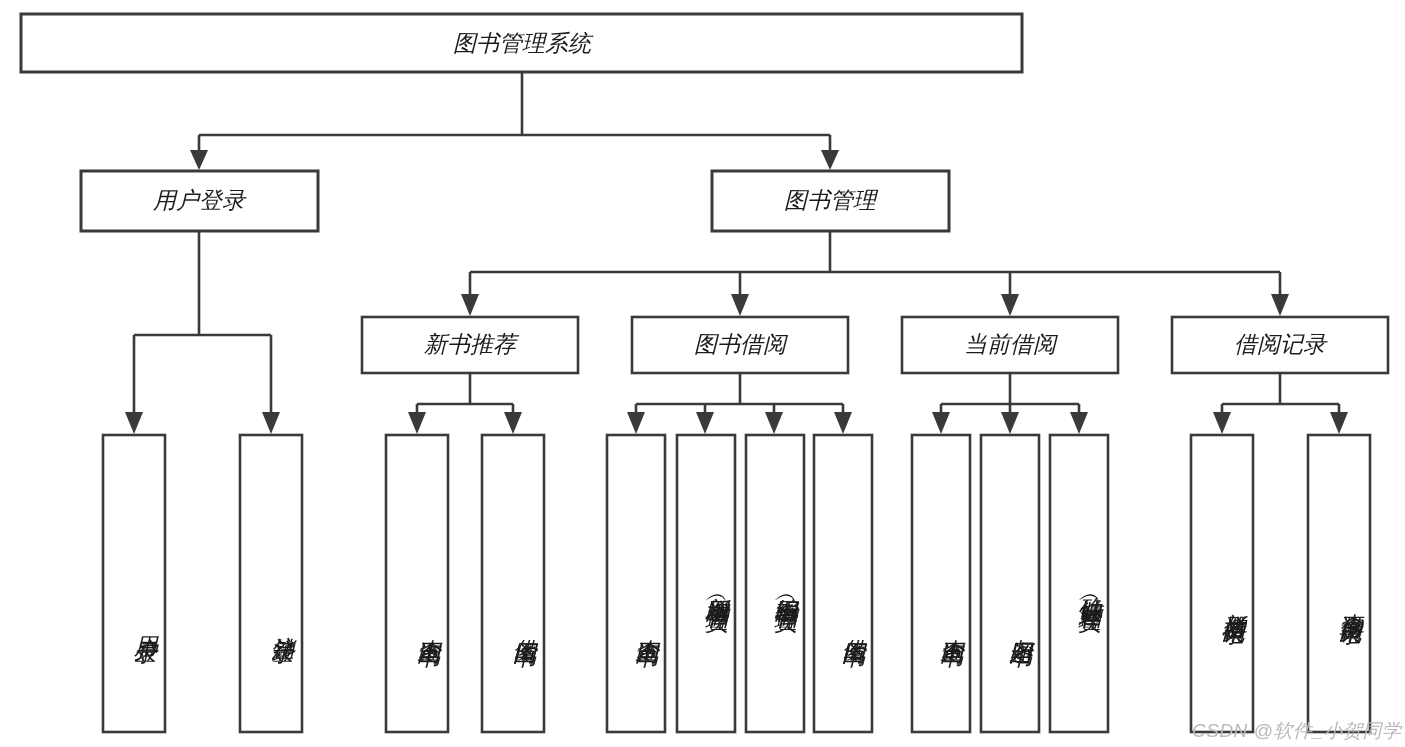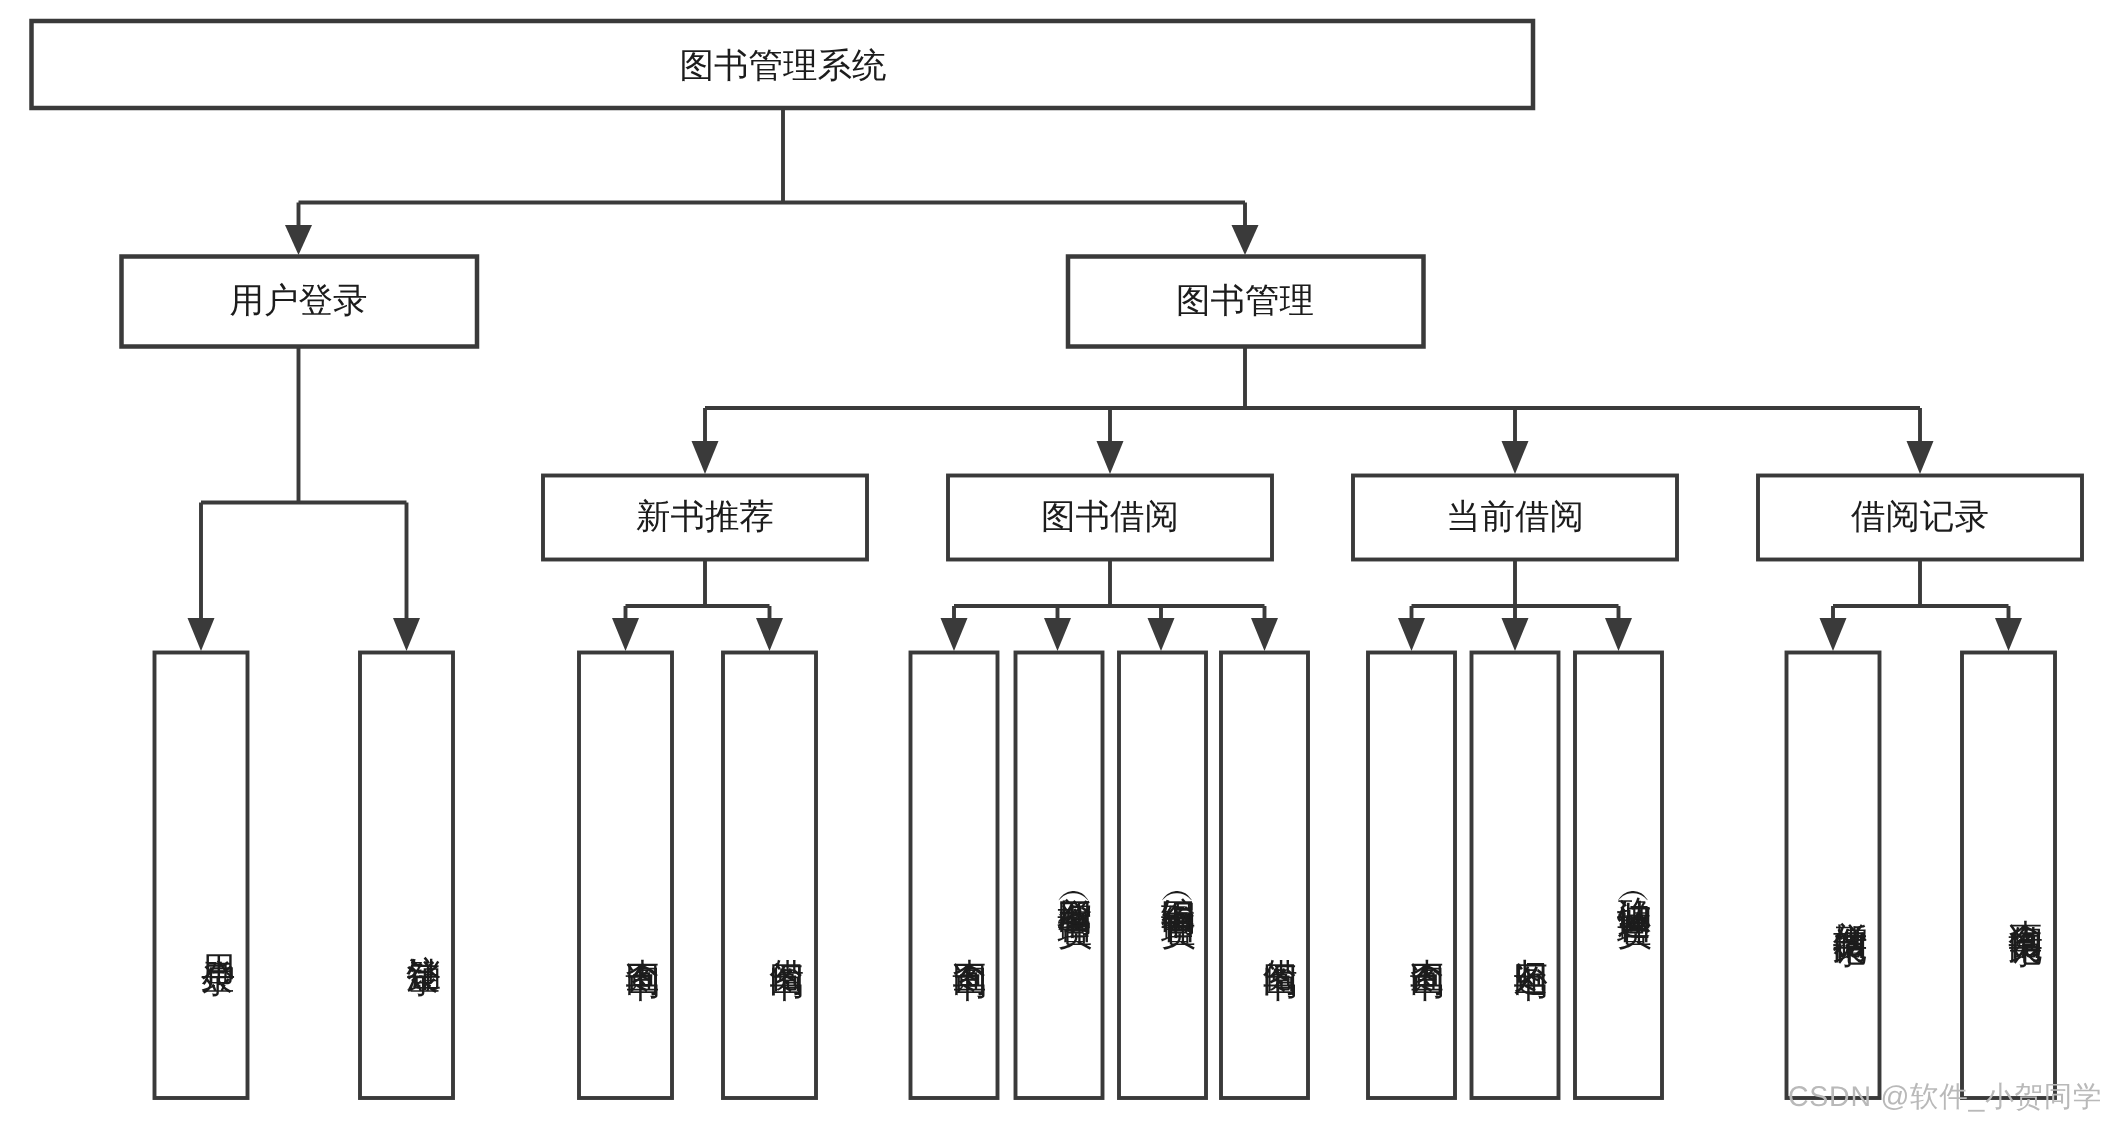--- a/index.html
+++ b/index.html
@@ -11,20 +11,21 @@
     width: 1405px;
     height: 747px;
     overflow: hidden;
     font-family: "Liberation Sans", "DejaVu Sans", sans-serif;
   }
   #diagram-root {
     position: relative;
     width: 1405px;
     height: 747px;
     background: #ffffff;
+    font-style: italic;
   }
   svg.flow {
     position: absolute;
     left: 0;
     top: 0;
     width: 1405px;
     height: 747px;
   }
   .node-box {
     fill: #ffffff;

